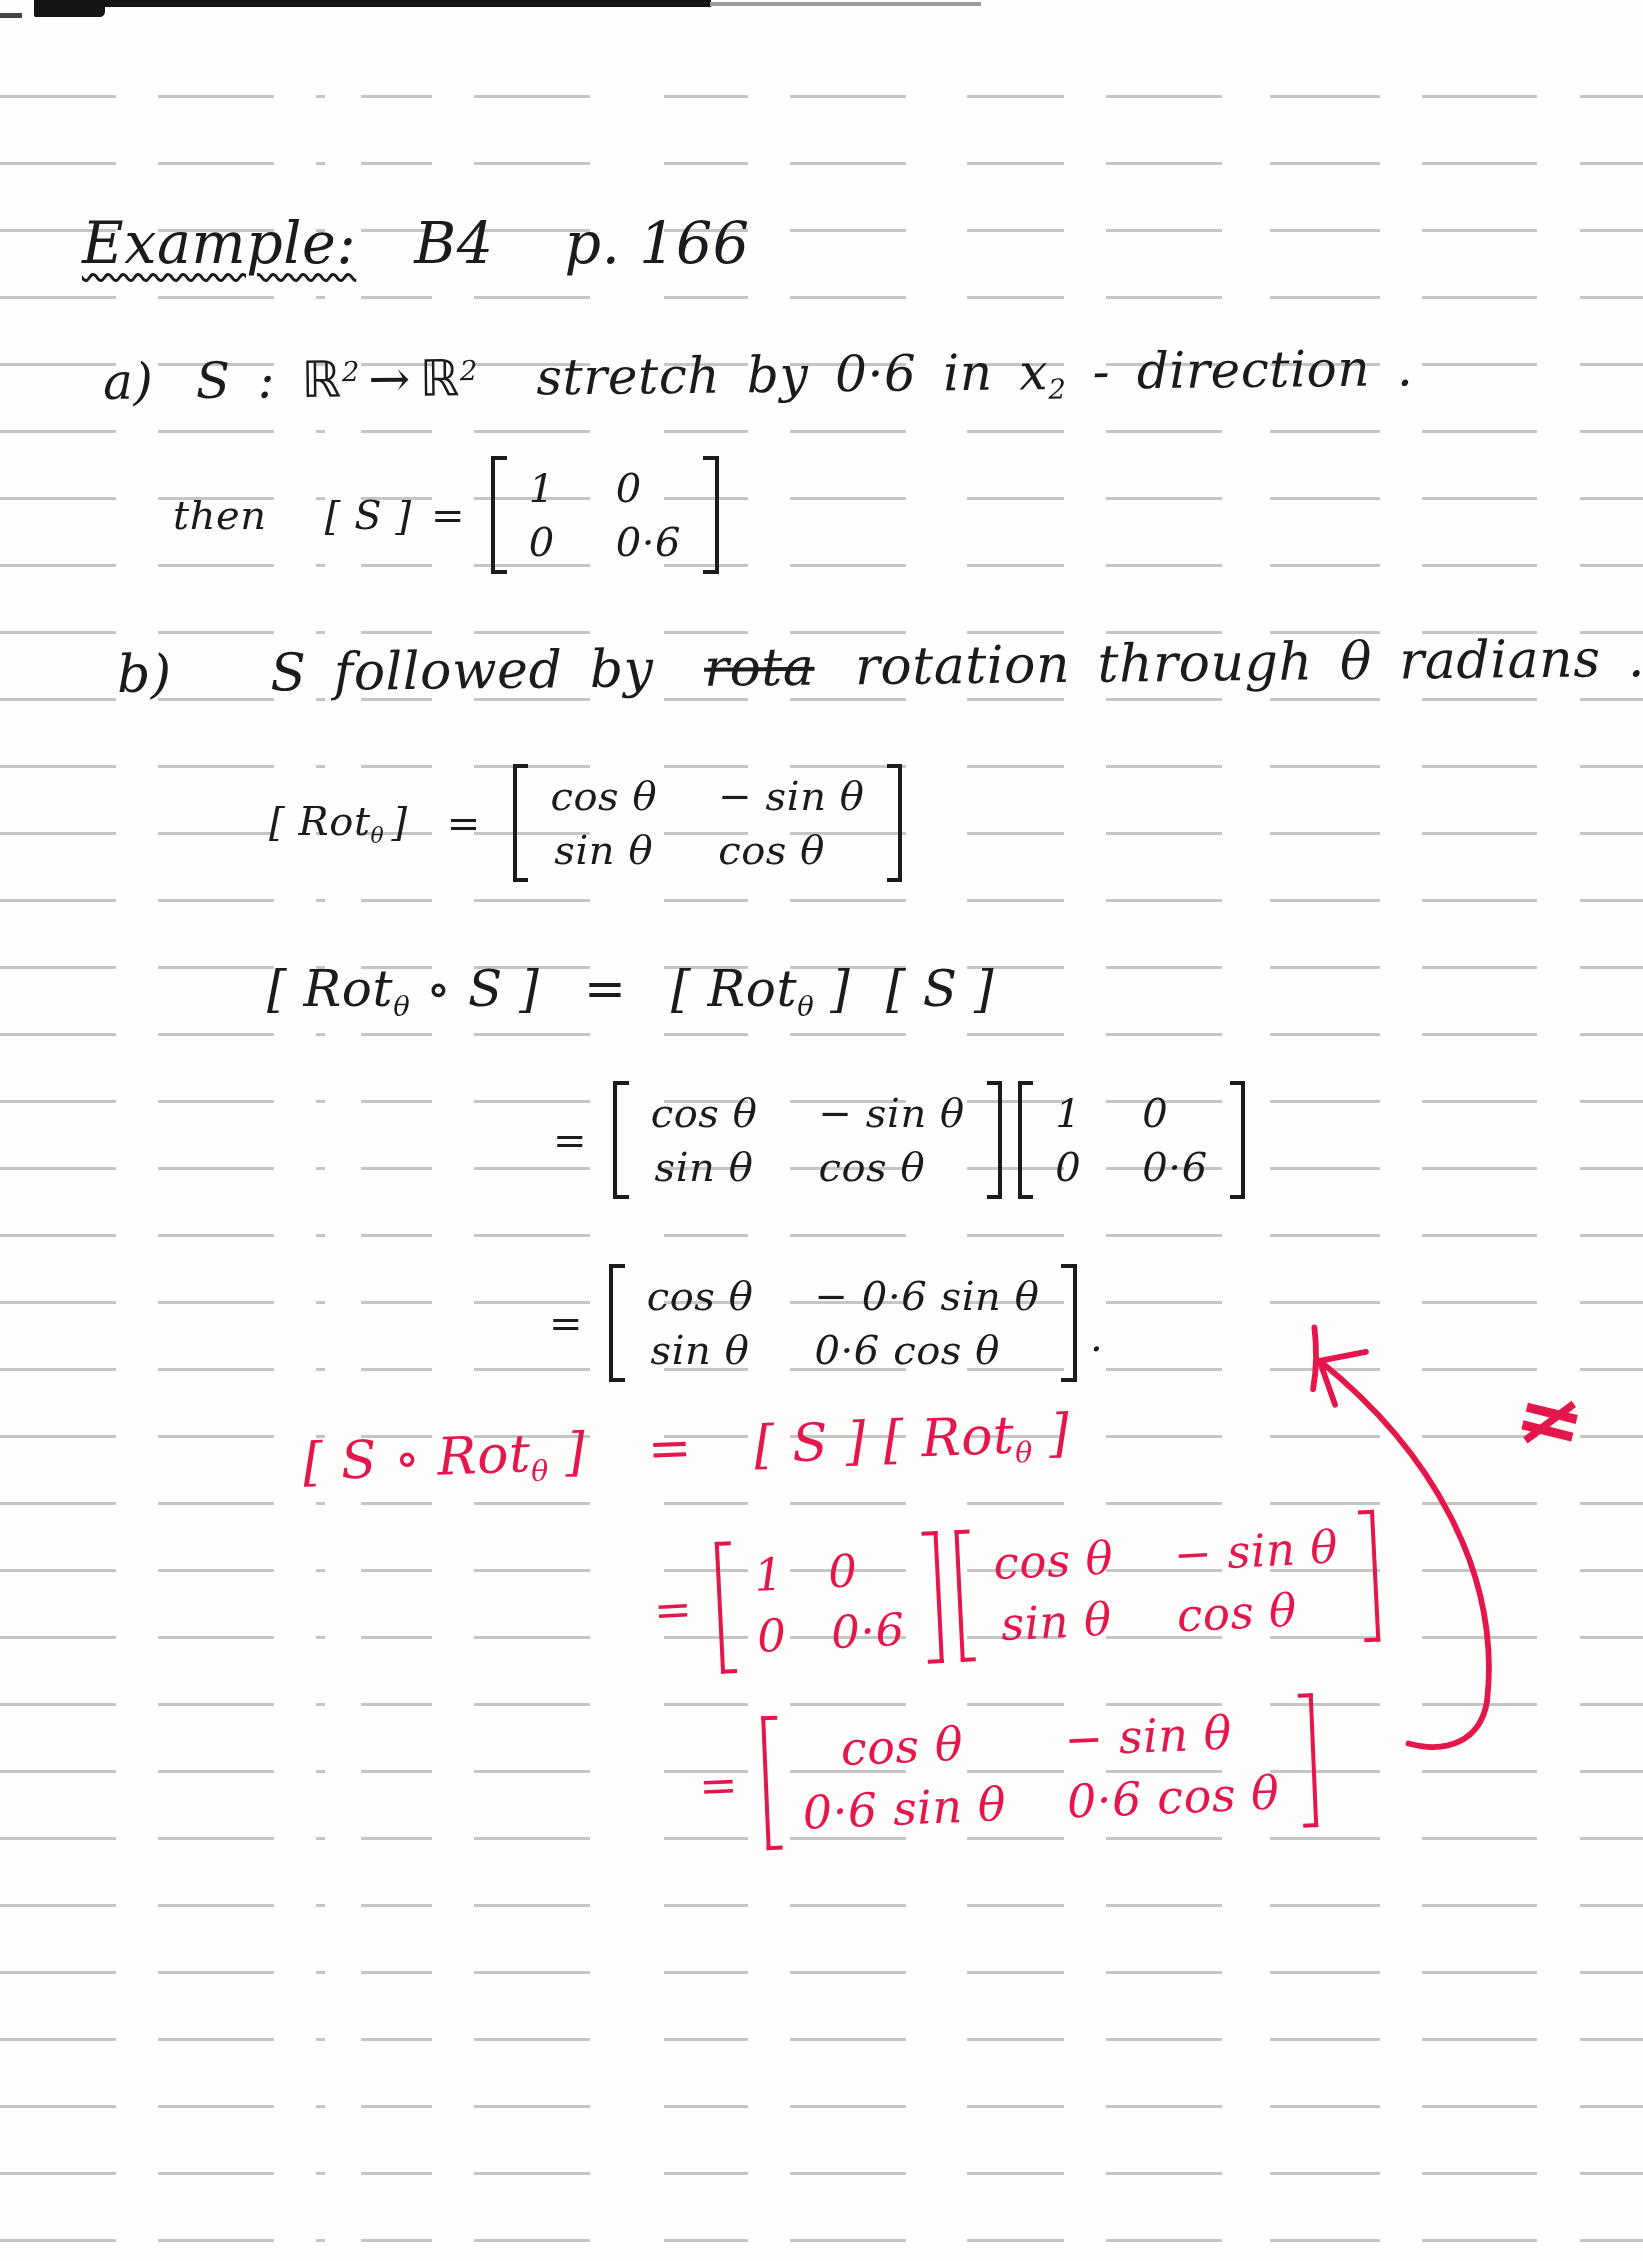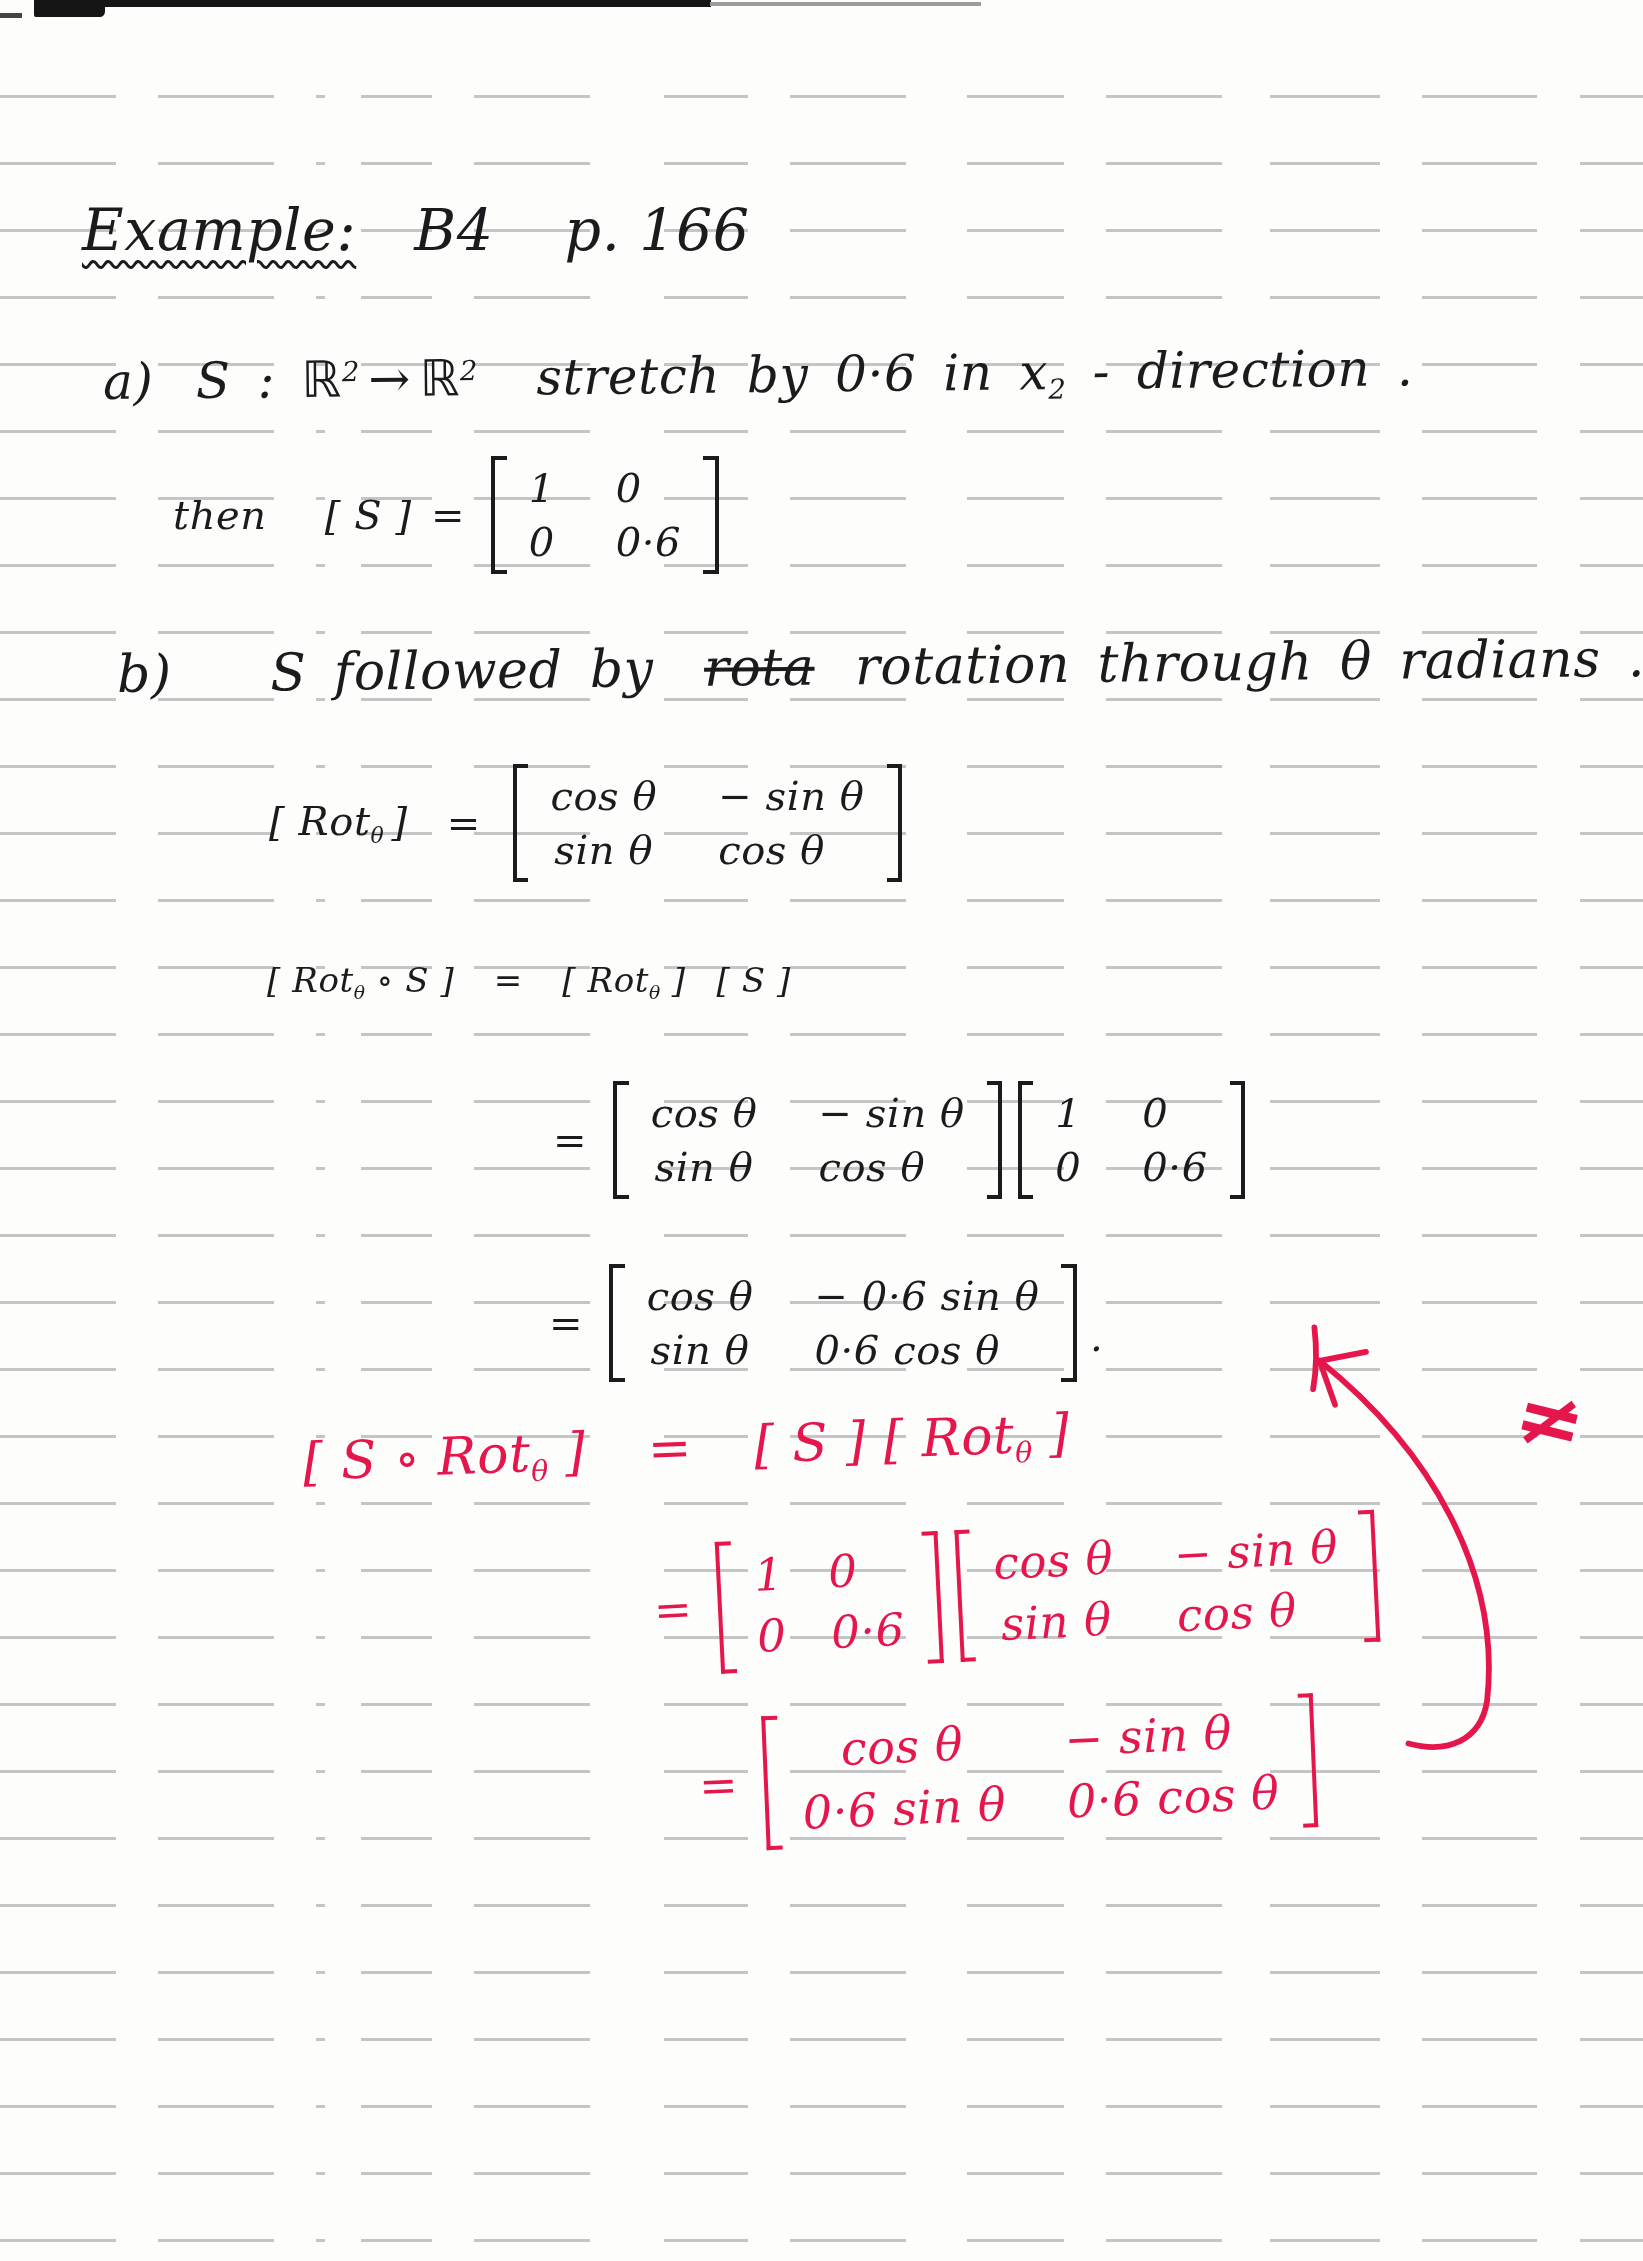--- a/index.html
+++ b/index.html
@@ -90,21 +90,21 @@
 </head>
 <body>
 
 <div class="page">
   <div class="rules"></div>
   <div class="scan s1"></div>
   <div class="scan s2"></div>
   <div class="scan s3"></div>
   <div class="scan s4"></div>
 
-  <div class="line title" style="left:82px;top:197px;text-align:center;">
+  <div class="line title" style="left:82px;top:210px;text-align:center;">
     <span class="u-wavy">Example:</span><span class="m-l90">B4</span><span class="m-l110">p. 166</span>
   </div>
 
   <div class="line tiny-tilt wsp" style="left:103px;top:353px;font-size:50px;">
     <span>a)</span>
     <span class="m-l24"><span>S : ℝ</span><sup>2</sup><span class="m-l14">→</span><span class="m-l14">ℝ</span><sup>2</sup></span>
     <span class="m-l50"><span>stretch by 0·6 in x</span><sub>2</sub>
       <span>- direction .</span></span>
   </div>
 
@@ -139,21 +139,21 @@
       <span class="mxc">
         <span>cos θ</span>
         <span class="c2">− sin θ</span>
         <span>sin θ</span>
         <span class="c2">cos θ</span>
       </span>
       <span class="mxb r"></span>
     </span>
   </div>
 
-  <div class="line" style="left:267px;top:960px;font-size:34px;">
+  <div class="line" style="left:267px;top:960px;font-size:50px;">
     <span><span>[ Rot</span><sub>θ</sub>
       <span>∘ S ]</span></span>
     <span class="m-l44">=</span>
     <span class="m-l44"><span>[ Rot</span><sub>θ</sub>
       <span>]</span></span>
     <span class="m-l30">[ S ]</span>
   </div>
 
   <div class="line mline" style="left:553px;top:1081px;">
     <span>=</span>

